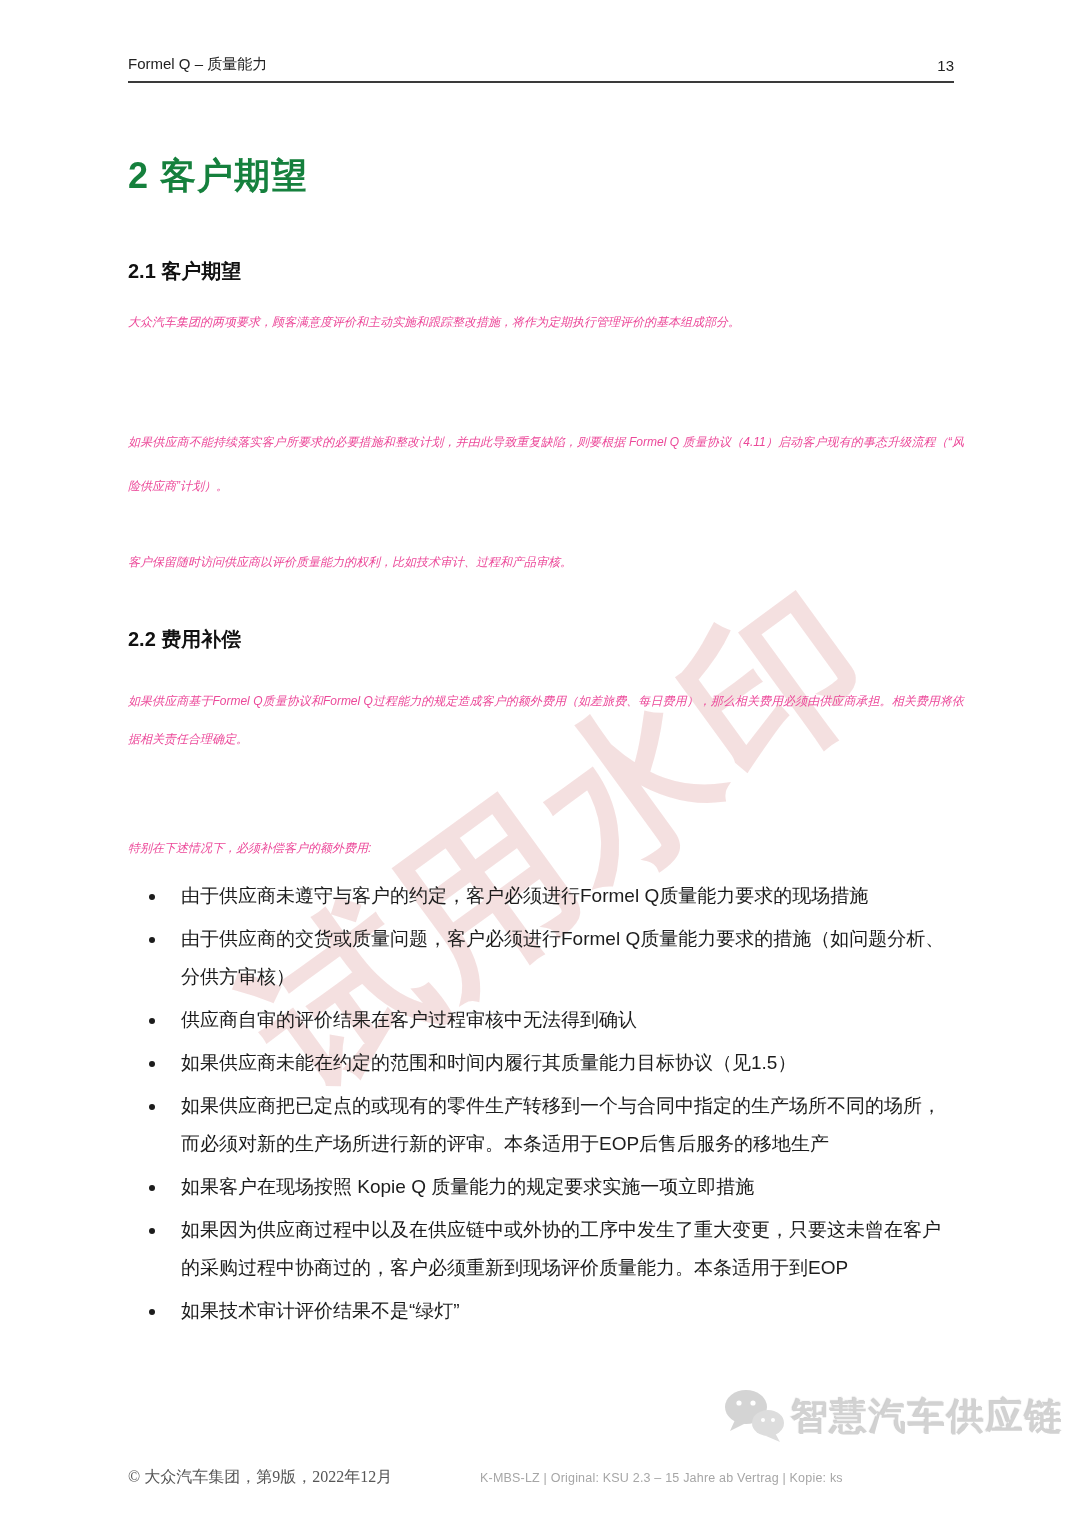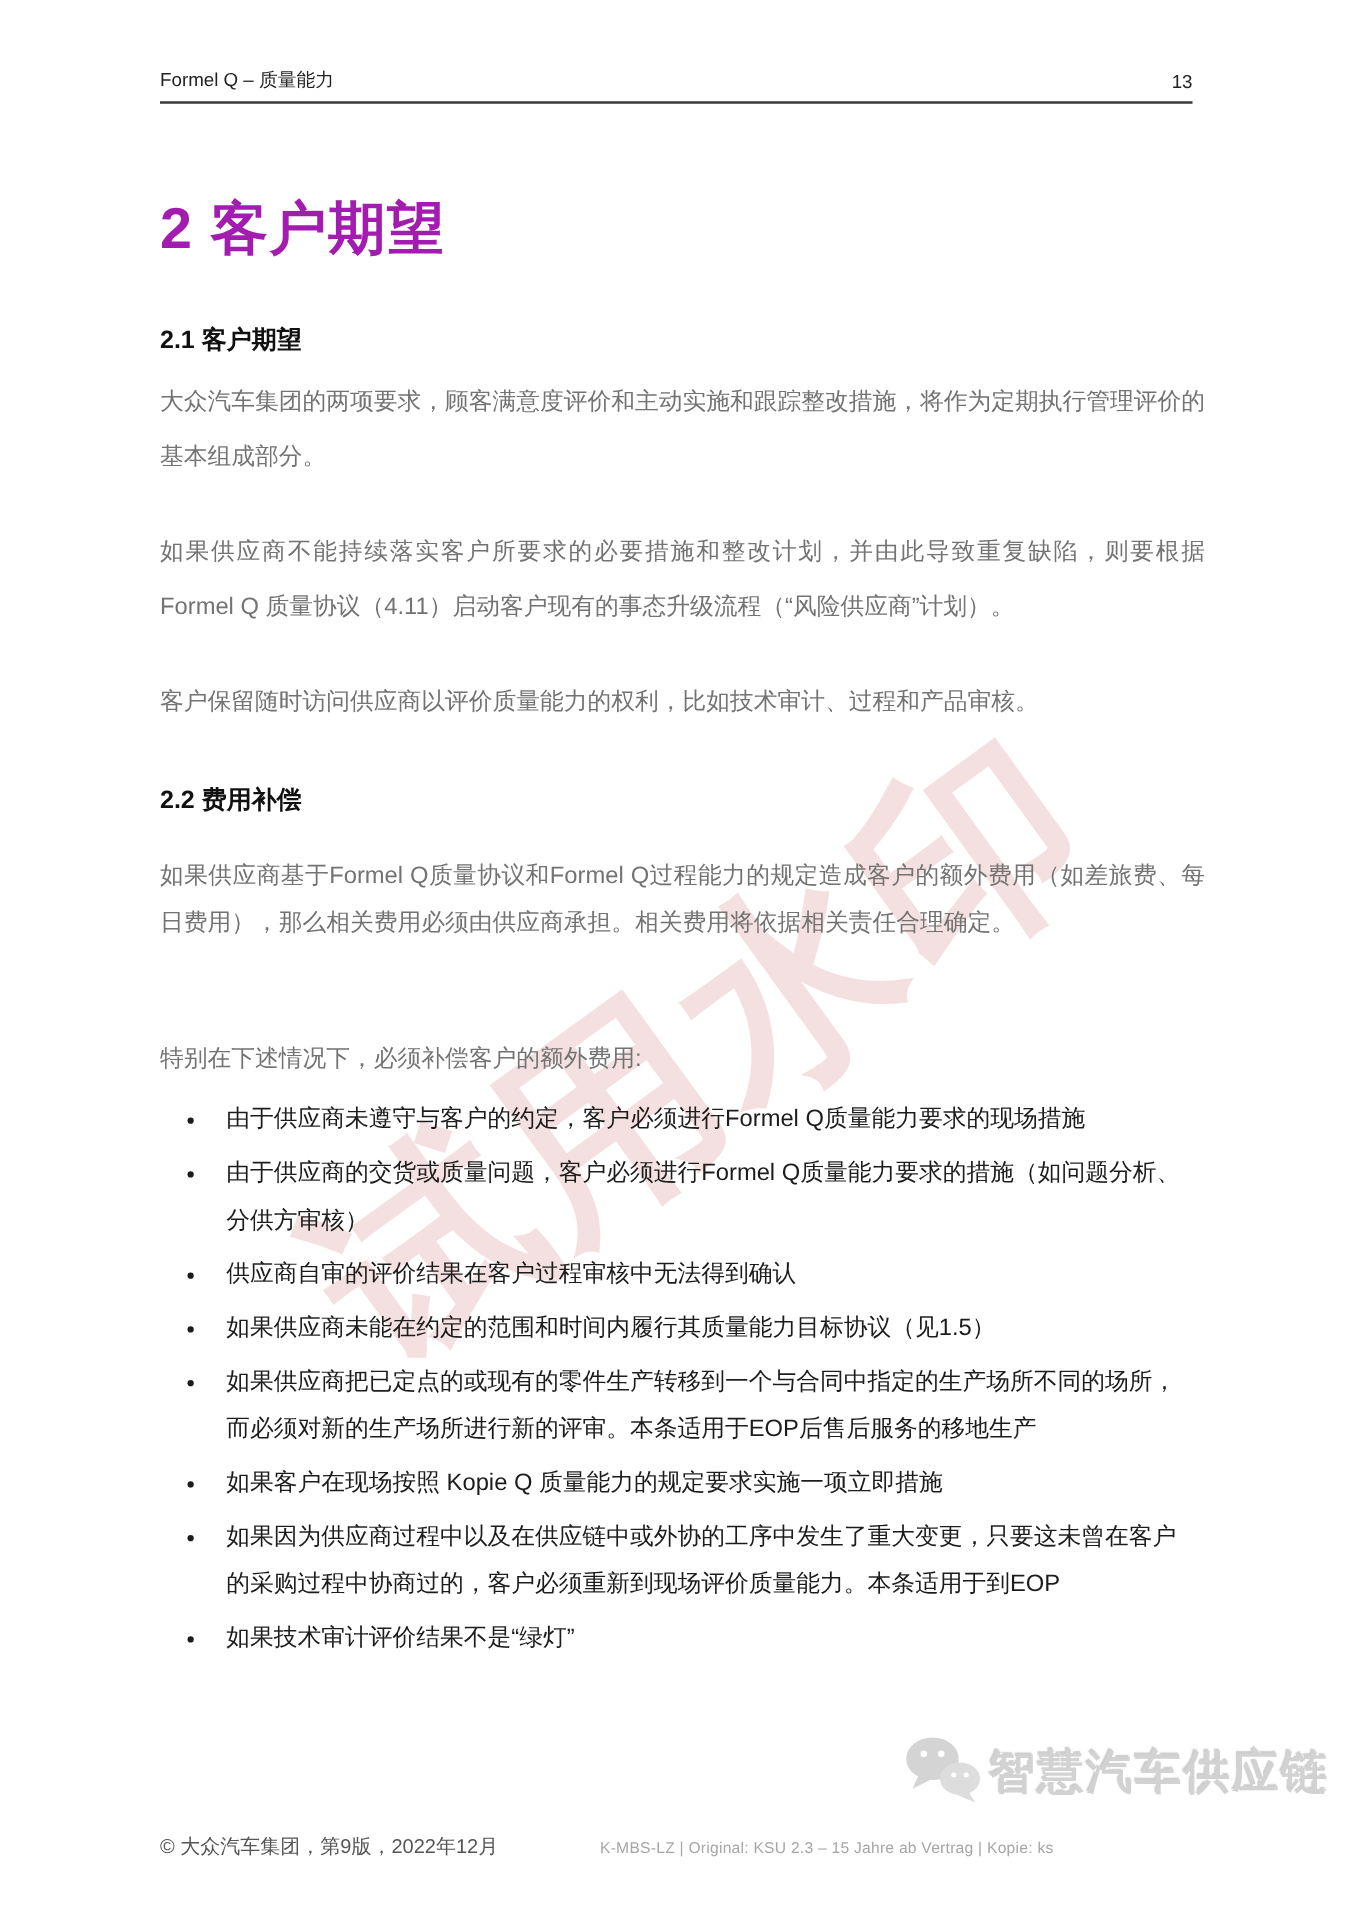--- a/index.html
+++ b/index.html
@@ -25,34 +25,35 @@
     font-size:15px; color:#222;
   }
   .header .pageno { font-size:15px; color:#222; }
   
   .content {
     position:absolute; left:128px; width:836px; top:0;
     z-index:2;
   }
   .doc-title {
     position:absolute; top:152px; left:0;
-    font-size:46px; font-weight:bold; color:#a21caf;
+    font-size:36px; font-weight:bold; color:#15803d;
     letter-spacing:1px;
   }
   .h-sub {
     position:absolute; left:0;
     font-size:20px; font-weight:bold; color:#111;
   }
   .h-s1 { top:258px; }
   .h-s2 { top:626px; }
   .para {
     position:absolute; left:0; width:100%;
-    font-size:19px; color:#737373;
+    font-size:12px; color:#ec4899;
     line-height:44px;
     text-align:justify;
+    font-style:italic;
   }
   .p-s1-1 { top:300px; }
   .p-s1-2 { top:420px; }
   .p-s1-3 { top:540px; }
   .p-s2-1 { top:682px; line-height:38px; }
   .p-intro { top:806px; line-height:38px;margin-top:23px; }
   .bullets {
     position:absolute; top:872px; left:34px; width:800px;
     list-style:disc outside;
     font-size:19px; line-height:38px; color:#1c1c1c;
@@ -70,20 +71,21 @@
     transform-origin:center center;
     z-index:1;
     pointer-events:none;
     user-select:none;
   }
   
   .footer-left {
     position:absolute; left:128px; top:1467px;
     font-size:16px; color:#555555;
     z-index:2;
+    font-family:Liberation Serif, serif;
   }
   .footer-right {
     position:absolute; left:480px; top:1471px;
     font-size:12.5px; color:#a6a6a6;
     letter-spacing:0.2px;
     z-index:2;
   }
   .brand-overlay {
     position:absolute; right:16px; top:1387px;
     display:flex; align-items:center; gap:6px;

